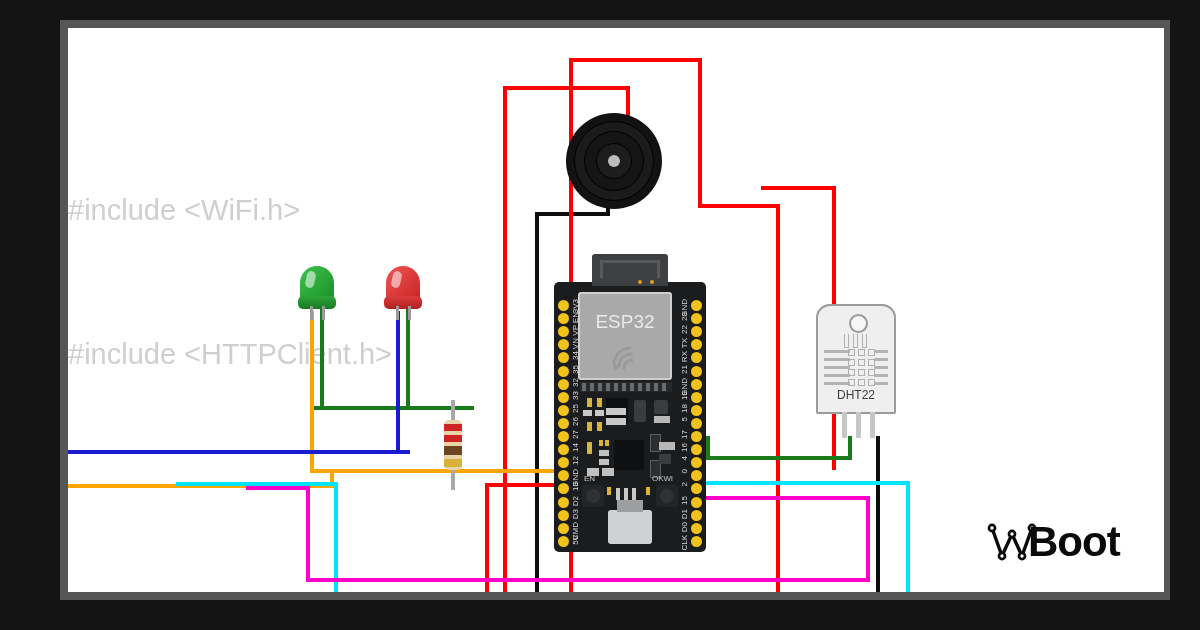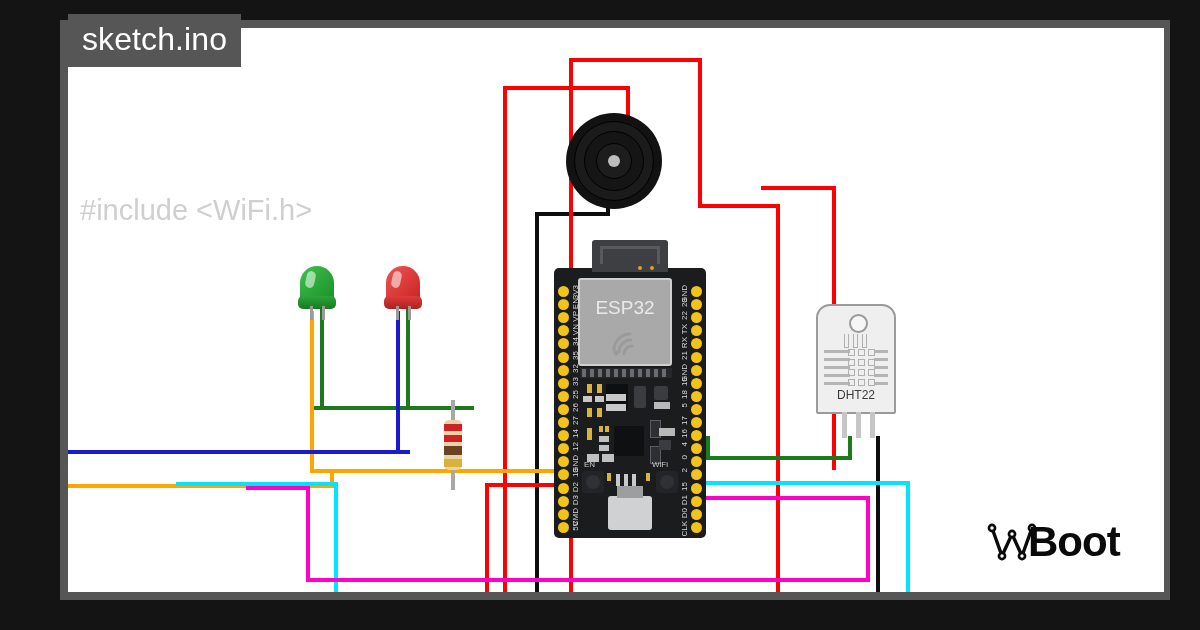--- a/index.html
+++ b/index.html
@@ -31,31 +31,31 @@
   }
 
   
   .code{
     position:absolute;left:0;top:0;width:1096px;height:564px;
     color:#cfcfcf;font-size:29px;line-height:48px;
     padding:62px 0 0 0;
     z-index:1;pointer-events:none;white-space:pre;
   }
   .code div{padding-left:0px;}
-  .code .ln{height:48px;padding-left:12px;}
+  .code .ln{height:48px;padding-left:0;}
 
   
   .wires{position:absolute;left:0;top:0;width:1096px;height:564px;z-index:5;}
 
   
   .parts{position:absolute;left:0;top:0;width:1096px;height:564px;z-index:8;}
 
   
   .esp32{
-    position:absolute;left:486px;top:240px;width:152px;height:270px;
+    position:absolute;left:486px;top:254px;width:152px;height:270px;
   }
   .esp-pcb{
     position:absolute;inset:0;background:#1b1c1e;border-radius:5px;
   }
   .esp-ant{
     position:absolute;left:38px;top:-28px;width:76px;height:32px;
     background:#3d3f42;border-radius:3px 3px 0 0;
   }
   .esp-ant .sq{
     position:absolute;left:8px;top:6px;width:60px;height:18px;
@@ -175,28 +175,26 @@
     color:#0a0a0a;letter-spacing:-1px;font-family:"Liberation Sans",sans-serif;
   }
 </style>
 </head>
 <body>
 
 <div id="stage">
 
   <div class="frame-gray"></div>
 
-  <div class="tab-chip">
-    <span>sketch.ino</span>
-  </div>
 
   <div class="canvas">
 
     <div class="code">
       <div class="ln">#include &lt;WiFi.h&gt;</div>
+      <div class="ln">#include &lt;HTTPClient.h&gt;</div>
       
       
       
       
       
       
       
     </div>
 
     <svg class="wires" viewBox="0 0 1096 564">
@@ -373,21 +371,21 @@
         <div class="esp-blk" style="left:33px;top:186px;width:12px;height:8px;background:#c0c0c0;"></div>
         <div class="esp-blk" style="left:48px;top:186px;width:12px;height:8px;background:#c0c0c0;"></div>
 
         <div class="esp-btn" style="left:28px;top:203px;">
             <i></i>
           </div>
         <div class="esp-btn" style="left:102px;top:203px;">
             <i></i>
           </div>
         <div class="esp-txt" style="left:30px;top:192px;">EN</div>
-        <div class="esp-txt" style="left:98px;top:192px;">WiFi</div>
+        <div class="esp-txt" style="left:98px;top:192px;">OKWi</div>
 
         <div class="esp-usb">
             <div class="slot"></div>
           </div>
         <div class="esp-blk" style="left:62px;top:206px;width:4px;height:12px;background:#c8c8c8;"></div>
         <div class="esp-blk" style="left:70px;top:206px;width:4px;height:12px;background:#c8c8c8;"></div>
         <div class="esp-blk" style="left:78px;top:206px;width:4px;height:12px;background:#c8c8c8;"></div>
         <div class="esp-sm" style="left:53px;top:205px;width:4px;height:8px;"></div>
         <div class="esp-sm" style="left:92px;top:205px;width:4px;height:8px;"></div>
 

